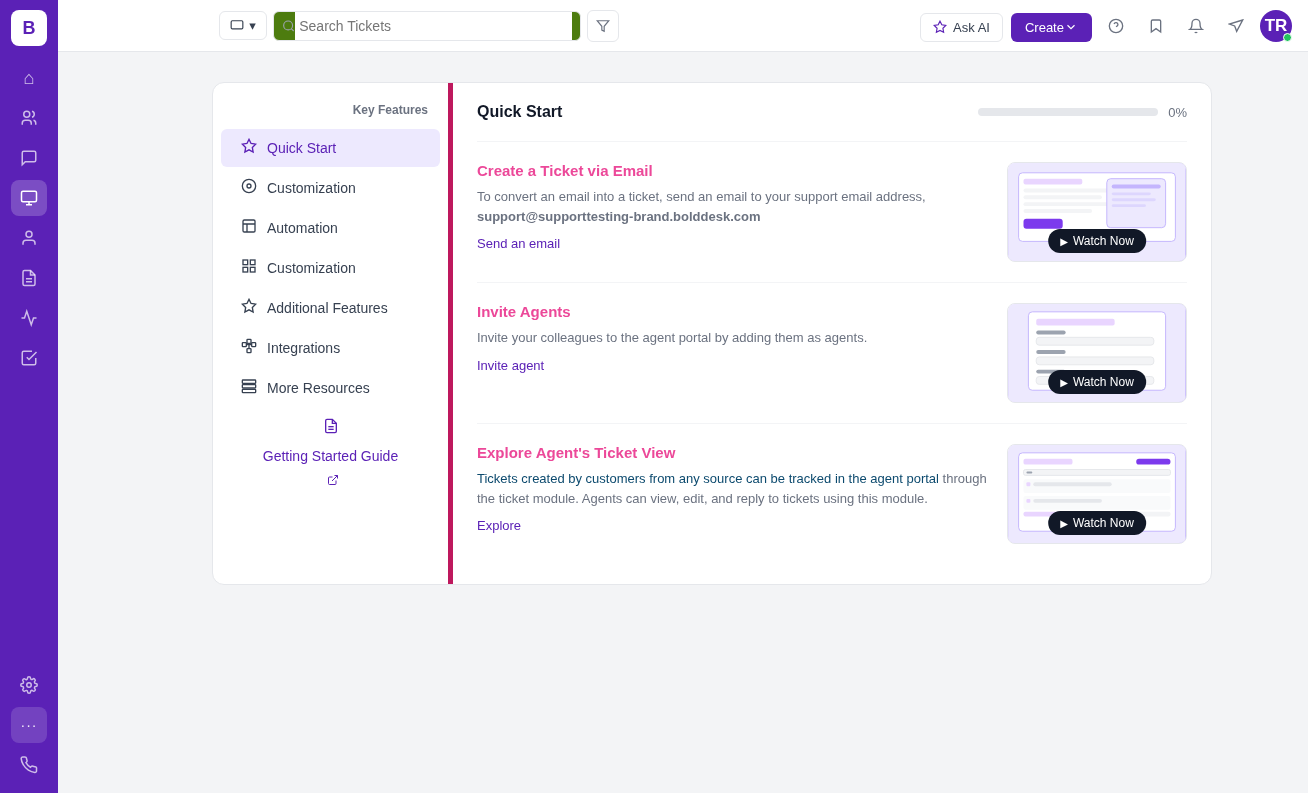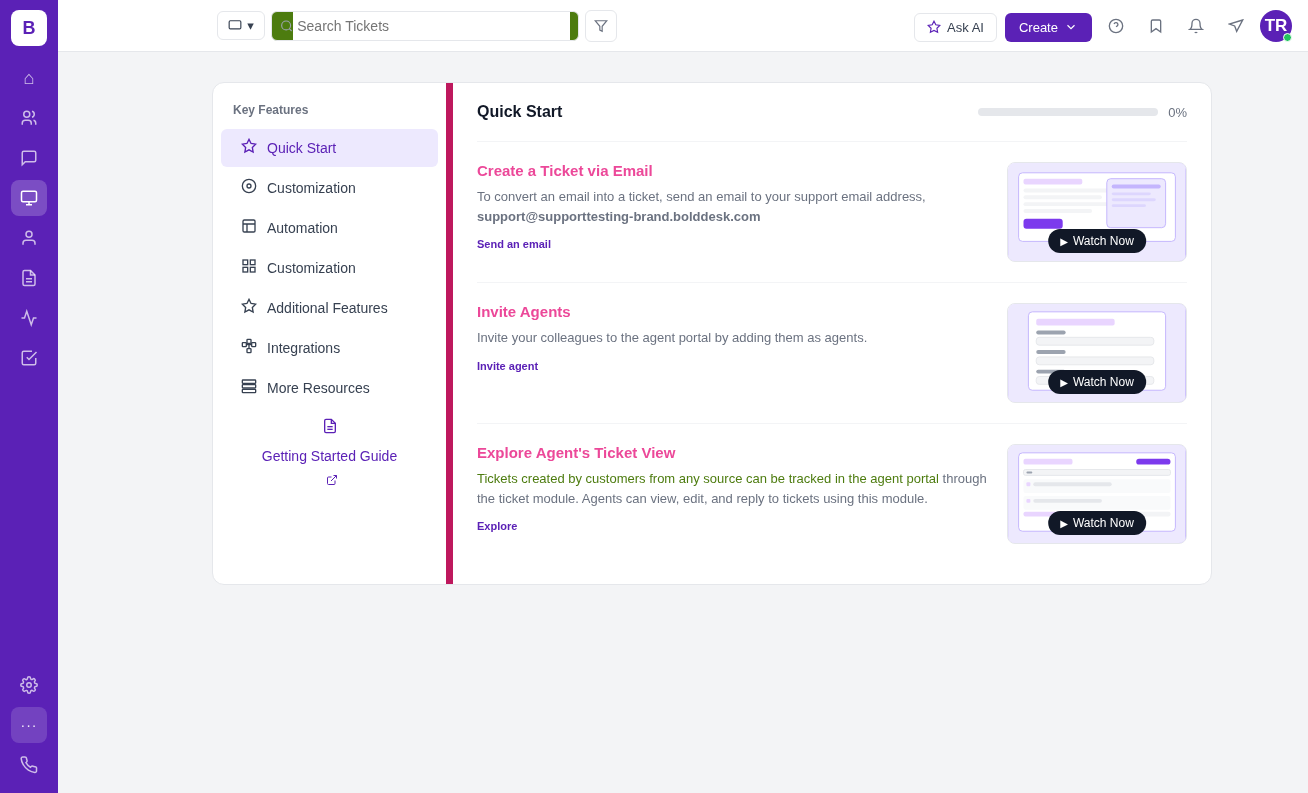--- a/index.html
+++ b/index.html
@@ -84,21 +84,21 @@
     .topbar-right {
       display: flex; align-items: flex-end; gap: 8px; margin-left: auto;
     }
     .ask-ai-btn {
       display: flex; align-items: center; gap: 6px;
       border: 1px solid #e5e7eb; border-radius: 6px;
       padding: 6px 12px; font-size: 13px; color: #374151;
       background: #fff; cursor: pointer;
     }
     .create-btn {
-      display: flex; align-items: center; gap: 6px;
+      display: flex; align-items: center; 
       background: #5b21b6; color: #fff;
       border: none; border-radius: 6px;
       padding: 7px 14px; font-size: 13px; cursor: pointer;
     }
     .topbar-icon-btn {
       width: 32px; height: 32px;
       border-radius: 50%;
       display: flex; align-items: center; justify-content: center;
       background: none; border: none; cursor: pointer;
       color: #6b7280; font-size: 16px;
@@ -150,21 +150,22 @@
       border: 1px solid #e5e7eb;
       display: flex;
       max-width: 1000px;
       margin: 0 auto;
       overflow: hidden;
     }
     .key-features-panel {
       width: 240px;
       flex-shrink: 0;
       padding: 20px 0;
-      border-right: 7px solid #be185d;
+      border-right: 5px solid #be185d;
+      text-align: right;
     }
     .key-features-title {
       font-size: 12px;
       font-weight: 600;
       color: #6b7280;
       padding: 0 20px;
       margin-bottom: 12px;
       text-transform: none;
     }
     .nav-item {
@@ -206,21 +207,21 @@
     .feature-item {
       border-top: 1px solid #f3f4f6;
       padding: 20px 0;
       display: flex;
       gap: 20px;
       align-items: flex-start;
     }
     .feature-text { flex: 1; }
     .feature-title { font-size: 15px; font-weight: 600; color: #ec4899; margin-bottom: 8px; }
     .feature-desc { font-size: 13px; color: #6b7280; line-height: 1.5; margin-bottom: 8px; }
-    .feature-link { font-size: 11px; color: #5b21b6; font-weight: 700; cursor: pointer; }
+    .feature-link { font-size: 13px; color: #5b21b6; font-weight: 400; cursor: pointer; }
     .feature-image {
       width: 180px; flex-shrink: 0;
       height: 100px;
       border-radius: 8px;
       overflow: hidden;
       position: relative;
       background: #ede9fe;
       border: 1px solid #e5e7eb;
     }
     .feature-image .img-preview {
@@ -549,21 +550,21 @@
             <span class="play-icon">▶</span>
             <span>Watch Now</span>
           </button>
         </div>
       </div>
 
       <div class="feature-item">
         <div class="feature-text">
           <div class="feature-title">Explore Agent's Ticket View</div>
           <div class="feature-desc">
-            <span style="color:#4d7c0f;">Tickets created by customers from any source can be tracked in the agent portal</span> through the ticket module. Agents can view, edit, and reply to tickets using this module.
+            <span style="color:#0c4a6e;">Tickets created by customers from any source can be tracked in the agent portal</span> through the ticket module. Agents can view, edit, and reply to tickets using this module.
           </div>
           <a class="feature-link">Explore</a>
         </div>
         <div class="feature-image">
           <div class="img-preview">
             <svg width="100%" height="100%" viewBox="0 0 180 100">
               <rect width="180" height="100" fill="#ede9fe"></rect>
               <rect x="10" y="8" width="160" height="80" rx="4" fill="white" stroke="#c4b5fd" stroke-width="1"></rect>
               <rect x="15" y="14" width="50" height="6" rx="2" fill="#e9d5ff"></rect>
               <rect x="130" y="14" width="35" height="6" rx="3" fill="#7c3aed"></rect>

